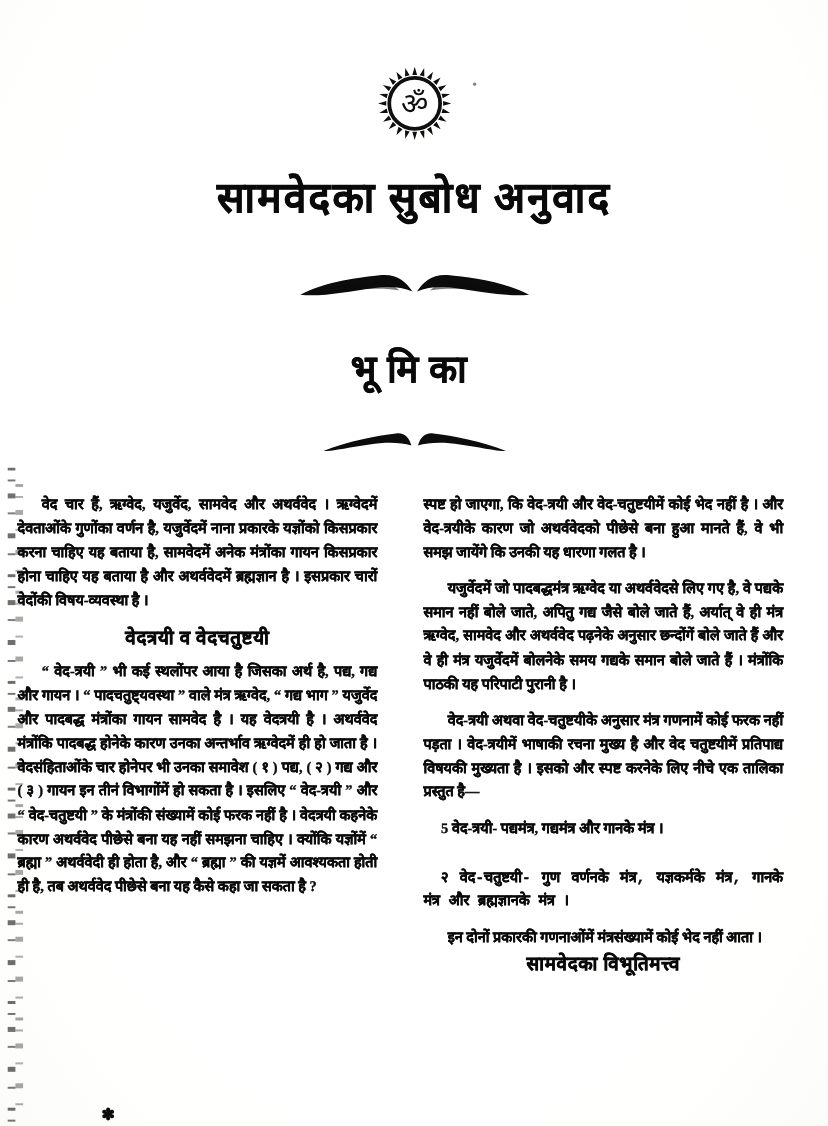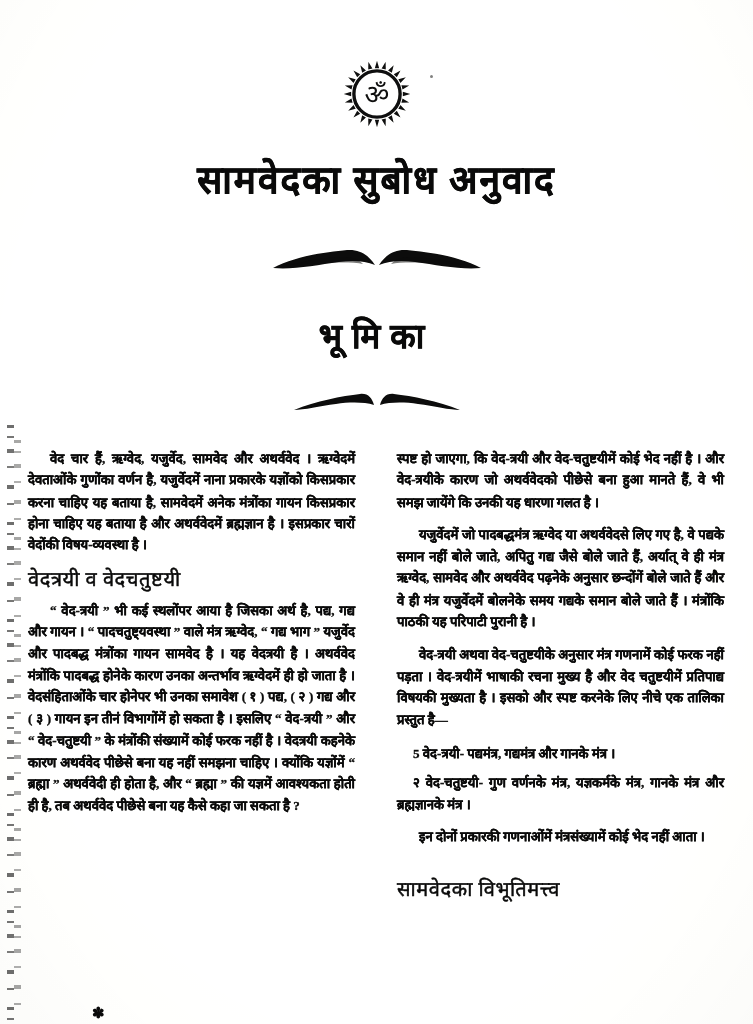--- a/index.html
+++ b/index.html
@@ -112,21 +112,21 @@
     display: flex;
     justify-content: center;
   }
   .orn-top { top: 248px; }
   .orn-bottom { top: 392px; }
   .orn svg { display: block; }
 
   
   .columns {
     position: absolute;
-    left: 28px;
+    left: 16px;
     top: 452px;
     width: 700px;
     display: flex;
     gap: 42px;
   }
   .col {
     width: 327px;
     font-size: 13.1px;
     line-height: 21.3px;
     text-align: justify;
@@ -136,33 +136,34 @@
     font-weight: bold;
     transform: scaleY(1.02);
   }
   .col p {
     margin: 0 0 0 0;
   }
   .col p.indent { text-indent: 22px; }
   .col p.gap-before { margin-top: 11px; }
 
   .sub-head {
-    font-size: 20px;
-    font-weight: normal;
+    text-align: center;
+    font-size: 17px;
+    font-weight: bold;
     letter-spacing: 0.6px;
     margin: 13px 0 8px 0;
     -webkit-text-stroke: 0.5px #111;
   }
-  .sub-head.right-head { margin-top: 30px; }
+  .sub-head.right-head { margin-top: 2px; }
 
   .list-line {
     text-indent: 16px;
     margin: 0;
   }
-  .list-line.second { margin-top: 8px; }
+  .list-line.second { margin-top: 23px; font-family: Liberation Mono, monospace; }
 
   .footnote-star {
     position: absolute;
     left: 92px;
     top: 1004px;
     font-size: 15px;
     font-weight: bold;
     color: #111;
     letter-spacing: 0;
   }

